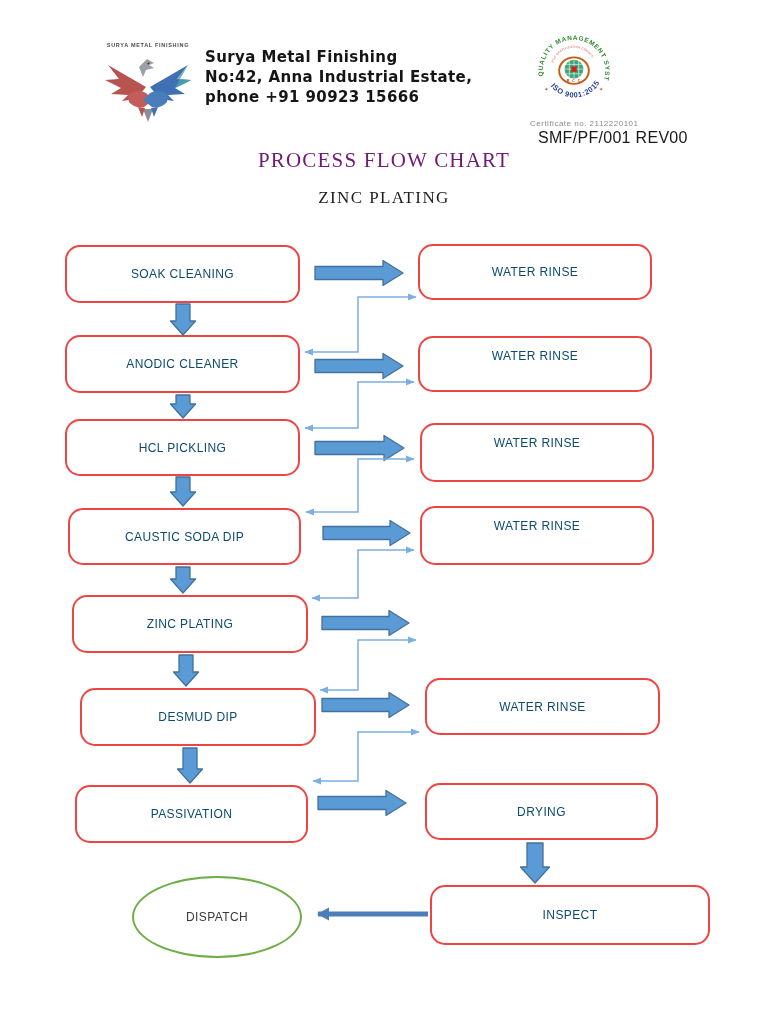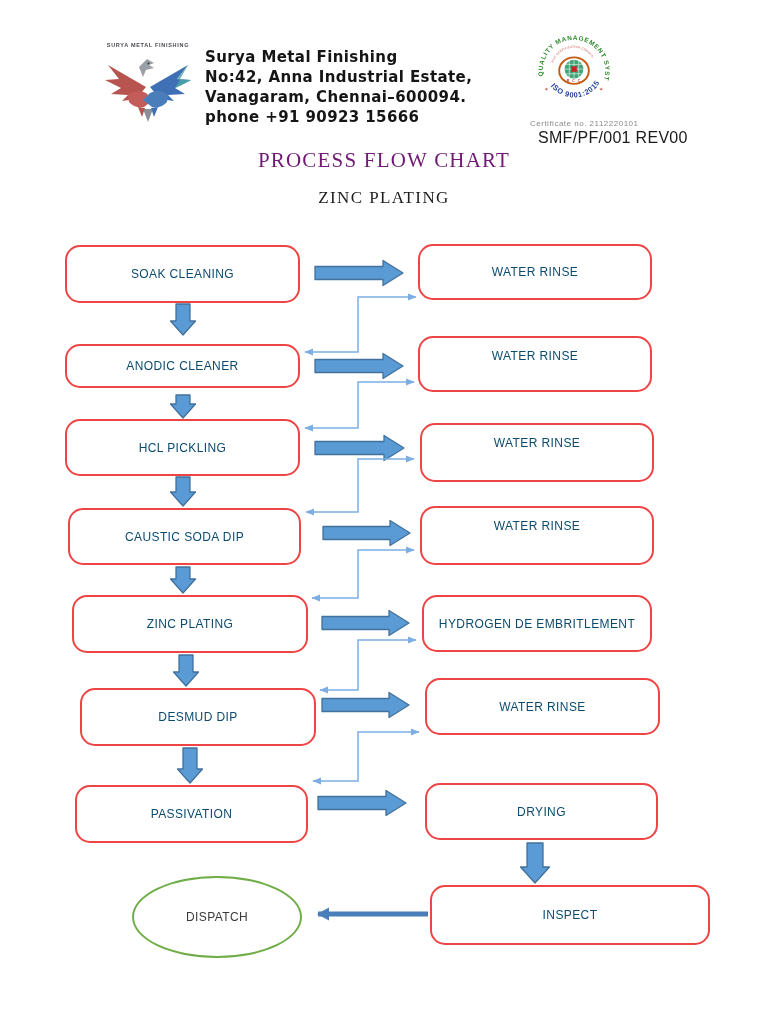--- a/index.html
+++ b/index.html
@@ -53,21 +53,20 @@
 
       <path fill="#8b8f94" d="M43,60 l5,13 5,-13 z"></path>
       <path fill="#b85450" d="M38,58 l4,10 3,-9 z"></path>
       <path fill="#3f6fb5" d="M58,58 l-4,10 -3,-9 z"></path>
     </svg>
   </div>
 
   <div class="company">
     <div>Surya Metal Finishing</div>
     <div>No:42, Anna Industrial Estate,</div>
-    <div>Vanagaram, Chennai–600094.</div>
     <div>phone  +91 90923 15666</div>
   </div>
 
   <div class="badge-col">
     <svg width="80" height="78" viewBox="0 0 100 100" style="margin-left:10px;">
       <defs>
         <path id="arcTop" d="M 12 60 A 40 40 0 1 1 88 60"></path>
         <path id="arcBottom" d="M 13 52 A 38 38 0 0 0 87 52"></path>
         <path id="arcInner" d="M 24 56 A 28 28 0 1 1 76 56"></path>
       </defs>
@@ -93,21 +92,21 @@
     <div class="cert-line">Certificate no. 2112220101</div>
     <div class="doc-code">SMF/PF/001 REV00</div>
   </div>
 
   <div class="title">PROCESS FLOW CHART</div>
   <div class="subtitle">ZINC PLATING</div>
 
   <div class="pbox" style="left:65px;top:245px;width:235px;height:58px">
     <span>SOAK CLEANING</span>
     </div>
-  <div class="pbox" style="left:65px;top:344px;width:235px;height:44px">
+  <div class="pbox" style="left:65px;top:335px;width:235px;height:58px">
     <span>ANODIC CLEANER</span>
     </div>
   <div class="pbox" style="left:65px;top:419px;width:235px;height:57px">
     <span>HCL PICKLING</span>
     </div>
   <div class="pbox" style="left:68px;top:508px;width:233px;height:57px">
     <span>CAUSTIC SODA DIP</span>
     </div>
   <div class="pbox" style="left:72px;top:595px;width:236px;height:58px">
     <span>ZINC PLATING</span>
@@ -123,23 +122,20 @@
     <span>WATER RINSE</span>
     </div>
   <div class="pbox text-high" style="left:418px;top:336px;width:234px;height:56px">
     <span>WATER RINSE</span>
     </div>
   <div class="pbox text-high" style="left:420px;top:423px;width:234px;height:59px">
     <span>WATER RINSE</span>
     </div>
   <div class="pbox text-high" style="left:420px;top:506px;width:234px;height:59px">
     <span>WATER RINSE</span>
-    </div>
-  <div class="pbox" style="left:422px;top:595px;width:230px;height:57px">
-    <span>HYDROGEN DE EMBRITLEMENT</span>
     </div>
   <div class="pbox" style="left:425px;top:678px;width:235px;height:57px">
     <span>WATER RINSE</span>
     </div>
   <div class="pbox" style="left:425px;top:783px;width:233px;height:57px">
     <span>DRYING</span>
     </div>
   <div class="pbox" style="left:430px;top:885px;width:280px;height:60px">
     <span>INSPECT</span>
     </div>

